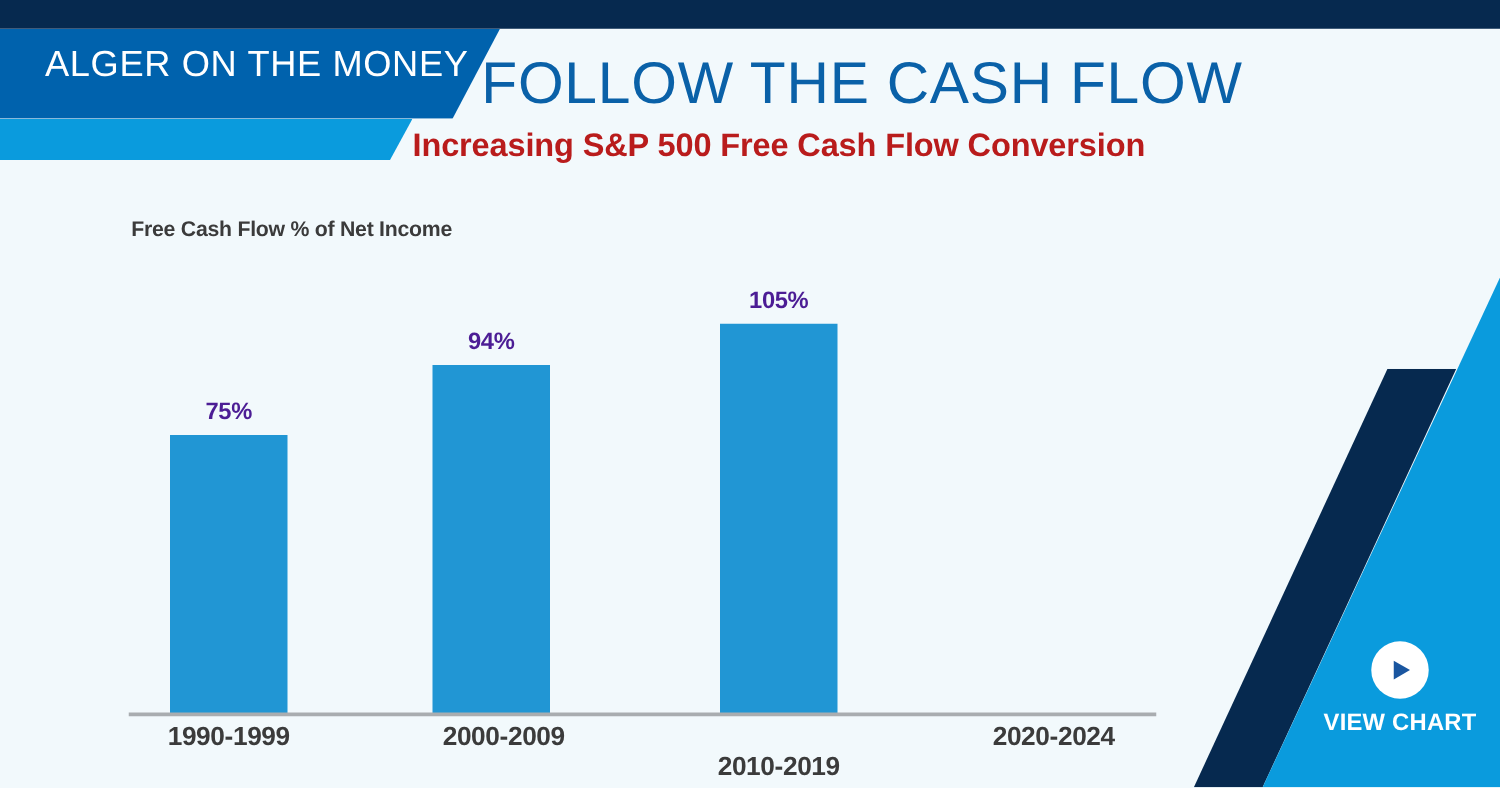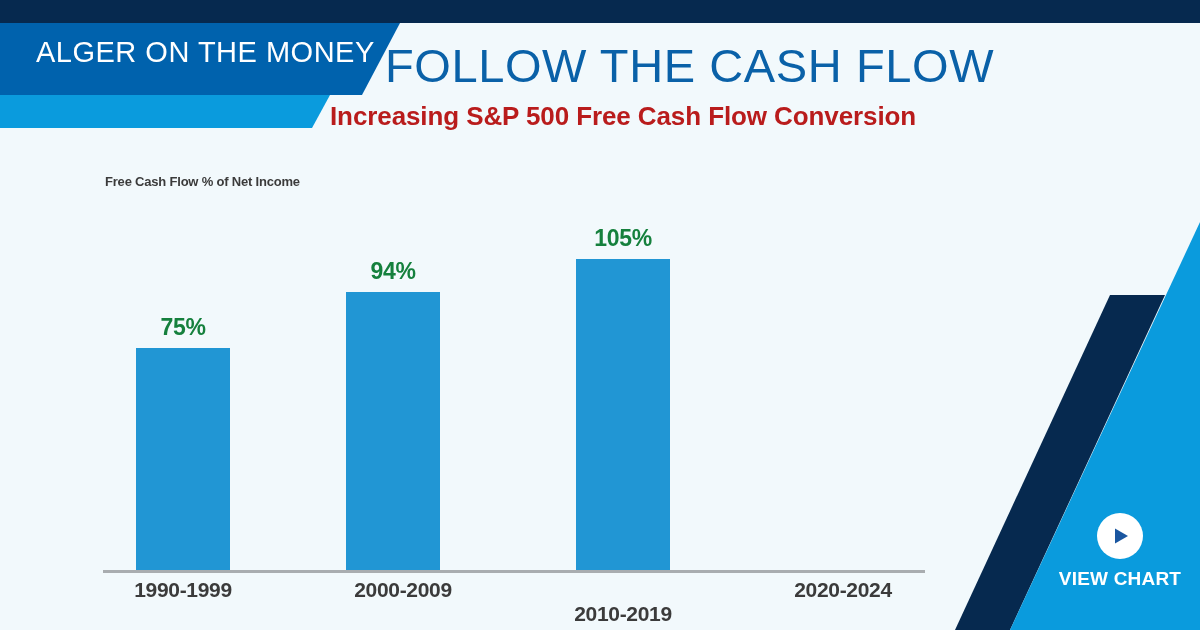--- a/index.html
+++ b/index.html
@@ -38,36 +38,36 @@
   .subhead{
     position:absolute;left:330px;top:103px;
     color:#b91c1c;font-size:26px;font-weight:bold;
     letter-spacing:-.1px;line-height:1;white-space:nowrap;
   }
 
   
   .chart-wrap{position:absolute;left:0;top:0;width:1200px;height:630px;}
   .axis-title{
     position:absolute;left:105px;top:174px;
-    color:#3b3b3b;font-size:13px;font-weight:bold;
+    color:#3b3b3b;font-size:17px;font-weight:bold;
     letter-spacing:-.2px;white-space:nowrap;
   }
   .plot{
     position:absolute;left:103px;top:200px;width:822px;height:371px;
   }
   .axis-line{
     position:absolute;left:103px;top:570px;width:822px;height:3px;
     background:#a9adb0;
   }
   .bar-col{
     position:absolute;bottom:0;width:94px;
     display:flex;flex-direction:column;justify-content:flex-end;align-items:center;
   }
   .bar-value{
-    color:#15803d;font-size:23px;font-weight:bold;
+    color:#4c1d95;font-size:19px;font-weight:bold;
     letter-spacing:-.3px;line-height:1;margin-bottom:9px;
   }
   .bar-rect{width:94px;background:#2196d4;}
   .bar-label{
     position:absolute;top:578px;width:160px;text-align:center;
     color:#3b3b3b;font-size:21px;font-weight:bold;letter-spacing:-.3px;
   }
 
   
   .deco-navy{

